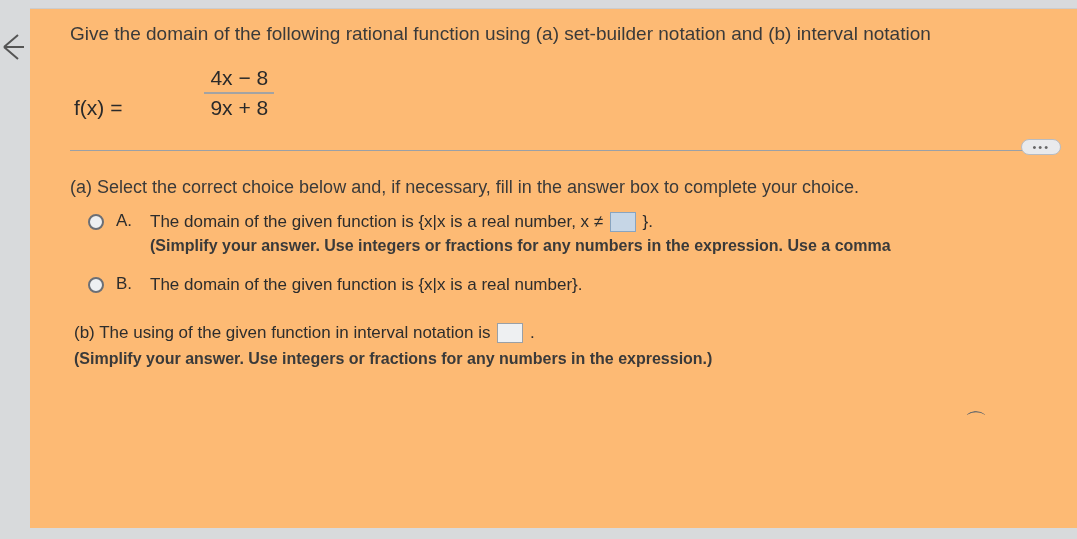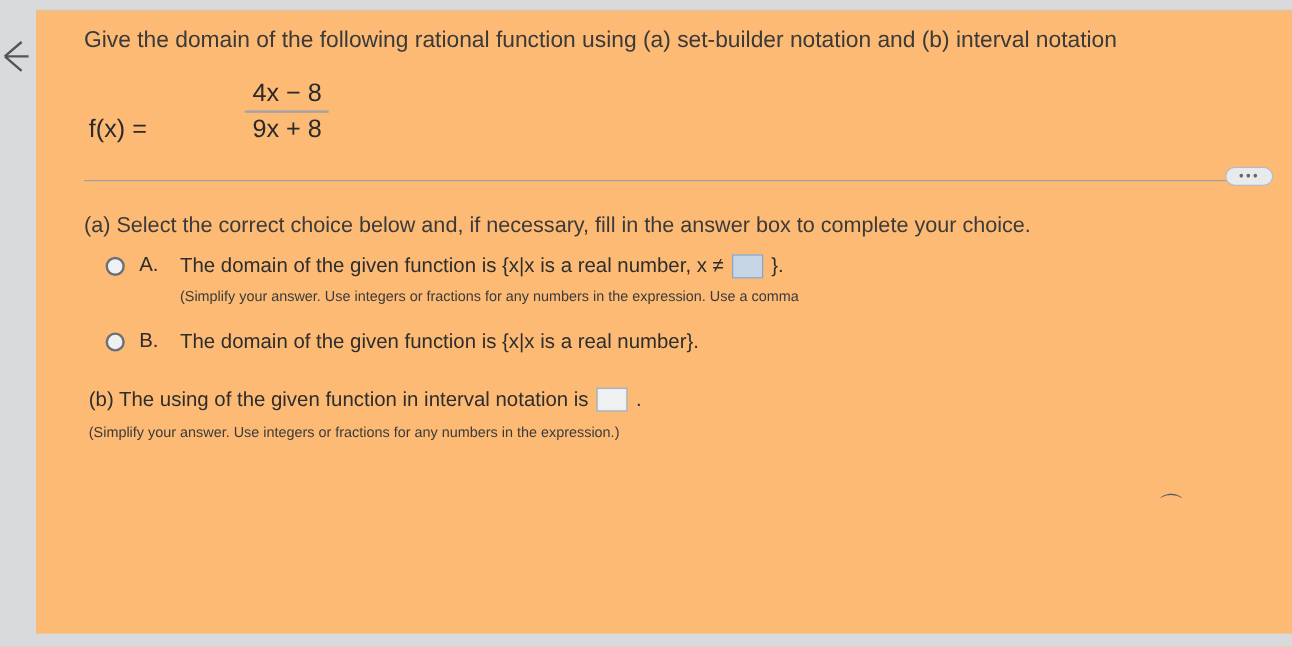--- a/index.html
+++ b/index.html
@@ -113,22 +113,23 @@
       background: #c6d6e6;
       border: 1px solid #89a4bf;
       vertical-align: middle;
       margin: 0 2px;
     }
     .answer-box.square {
       background: #eef0f2;
       border: 1px solid #9aa0a6;
     }
     .hint {
-      font-size: 12px;
+      font-size: 16px;
       color: #3a3a3a;
+      font-weight: bold;
     }
     .part-b {
       margin: 22px 0 0 4px;
       font-size: 17px;
       color: #2d2d2d;
       line-height: 1.55;
     }
     .curly-ann {
       position: absolute;
       right: 90px;

